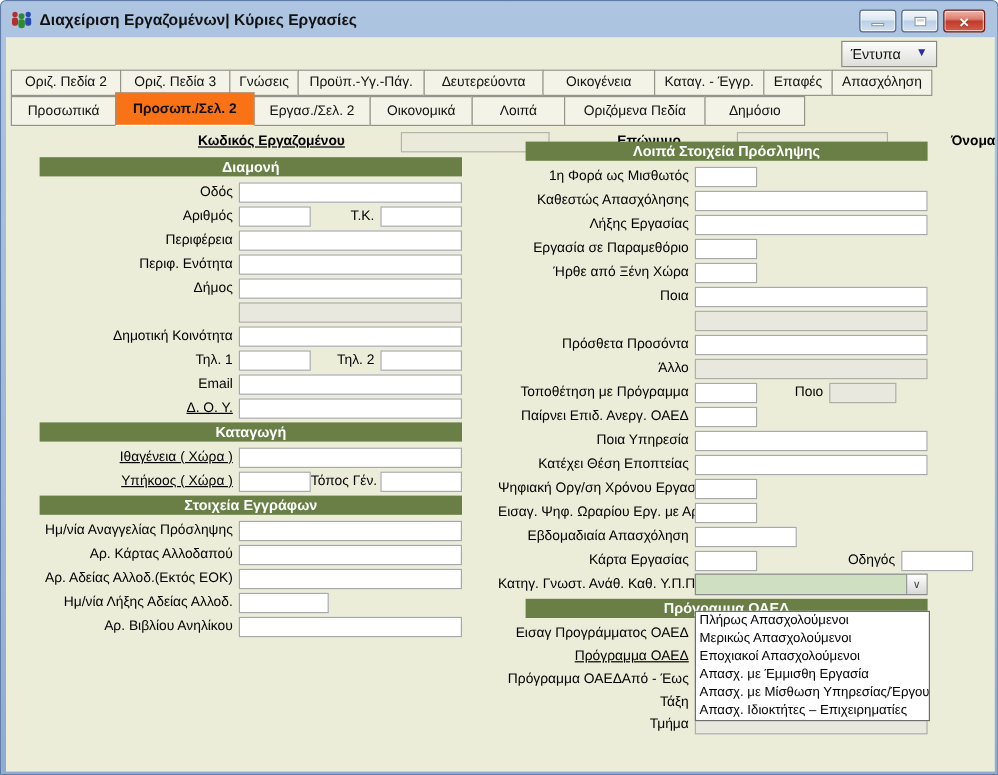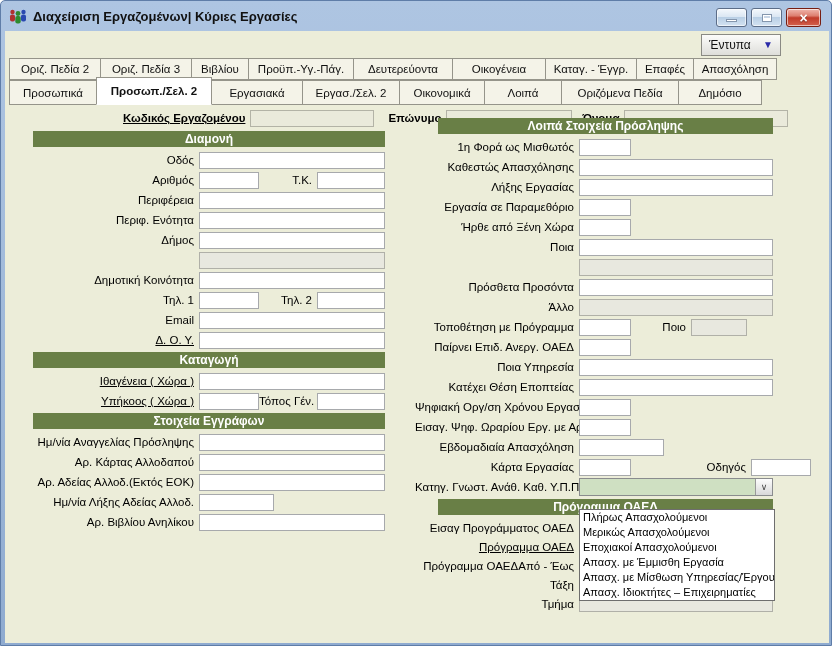--- a/index.html
+++ b/index.html
@@ -26,38 +26,38 @@
   .entypa{position:absolute;left:696px;top:3px;width:80px;height:22px;border:1px solid #8a8a84;
           background:linear-gradient(180deg,#fcfcfa,#dededa);display:flex;align-items:center;justify-content:space-between;
           padding:0 7px;font-size:12px;color:#111;}
   .entypa .arrow{color:#2a2aa8;font-size:10px;line-height:1;}
   
   .tabrow{position:absolute;left:4px;display:flex;}
   .tabrow1{top:27px;height:22px;}
   .tabrow2{top:49px;height:25px;}
   .tab{border:1px solid #95948a;margin-right:-1px;background:#f4f3e8;display:flex;align-items:center;justify-content:center;
        font-size:11.5px;color:#111;white-space:nowrap;cursor:default;}
-  .tab.active{background:#ffffff;font-weight:bold;position:relative;top:-3px;height:28px;z-index:3;border-bottom:1px solid #fff;}
+  .tab.active{background:#f97316;font-weight:bold;position:relative;top:-3px;height:28px;z-index:3;border-bottom:1px solid #fff;}
   
   .row{display:flex;align-items:center;height:20px;}
   .lbl{flex:1;text-align:right;padding-right:5px;font-size:11.5px;color:#000;white-space:nowrap;overflow:hidden;}
   .lbl2{text-align:right;padding-right:5px;font-size:11.5px;color:#000;white-space:nowrap;}
   .lnk{text-decoration:underline;}
   .bold{font-weight:bold;}
   .inp{height:17px;border:1px solid #a7a9ac;background:#fff;flex:0 0 auto;padding:0 2px;font-size:11.5px;font-family:"Liberation Sans",sans-serif;}
   .inp.dis{background:#e8e8df;border-color:#b0b0a8;}
   .inp.hdr-ro{background:#eaeadb;border-color:#b3b3a6;}
   .bar{height:16px;background:#697f46;color:#fff;font-size:12px;font-weight:bold;display:flex;align-items:center;justify-content:center;margin-bottom:3px;}
   .col-left{position:absolute;left:22px;top:100px;width:358px;}
   .col-left .bar{margin-left:6px;width:352px;}
   .col-right{position:absolute;left:410px;top:87px;width:358px;}
   .col-right .bar{margin-left:23px;width:335px;}
   .sp{flex:0 0 auto;}
   
-  .idrow{position:absolute;left:22px;top:77px;width:780px;display:flex;align-items:center;height:20px;}
+  .idrow{position:absolute;left:22px;top:77px;width:780px;display:flex;align-items:center;height:20px;gap:42px;}
   
   .combo{flex:0 0 auto;width:194px;height:18px;border:1px solid #8a8c8e;background:#cfe0c2;display:flex;}
   .combo .fillarea{flex:1;}
   .combo .cbtn{width:17px;border-left:1px solid #999;background:linear-gradient(180deg,#fdfdfd,#d9d9d9);
                display:flex;align-items:center;justify-content:center;font-size:9px;color:#444;}
   
   .popup{position:absolute;left:574px;top:478px;width:196px;background:#fff;border:1px solid #6e6e6e;z-index:30;}
   .popup-item{height:15px;line-height:15px;font-size:11px;color:#000;padding-left:3px;white-space:nowrap;overflow:hidden;}
   .gap2{height:2px;}
 </style>
@@ -93,33 +93,32 @@
   <div class="client">
 
     <div class="entypa">
       <span>Έντυπα</span>
       <span class="arrow">▼</span>
     </div>
 
     <div class="tabrow tabrow1">
       <div class="tab" style="width:92px">Οριζ. Πεδία 2</div>
       <div class="tab" style="width:92px">Οριζ. Πεδία 3</div>
-      <div class="tab" style="width:58px">Βιβλίου</div>
+      <div class="tab" style="width:58px">Γνώσεις</div>
       <div class="tab" style="width:106px">Προϋπ.-Υγ.-Πάγ.</div>
       <div class="tab" style="width:100px">Δευτερεύοντα</div>
       <div class="tab" style="width:94px">Οικογένεια</div>
       <div class="tab" style="width:92px">Καταγ. - Έγγρ.</div>
       <div class="tab" style="width:58px">Επαφές</div>
       <div class="tab" style="width:84px">Απασχόληση</div>
     </div>
 
     <div class="tabrow tabrow2">
       <div class="tab" style="width:88px">Προσωπικά</div>
       <div class="tab active" style="width:116px">Προσωπ./Σελ. 2</div>
-      <div class="tab" style="width:92px">Εργασιακά</div>
       <div class="tab" style="width:98px">Εργασ./Σελ. 2</div>
       <div class="tab" style="width:86px">Οικονομικά</div>
       <div class="tab" style="width:78px">Λοιπά</div>
       <div class="tab" style="width:118px">Οριζόμενα Πεδία</div>
       <div class="tab" style="width:84px">Δημόσιο</div>
     </div>
 
     <div class="idrow">
       <span class="sp" style="width:96px"></span>
       <span class="lbl2 bold lnk">Κωδικός Εργαζομένου</span>

